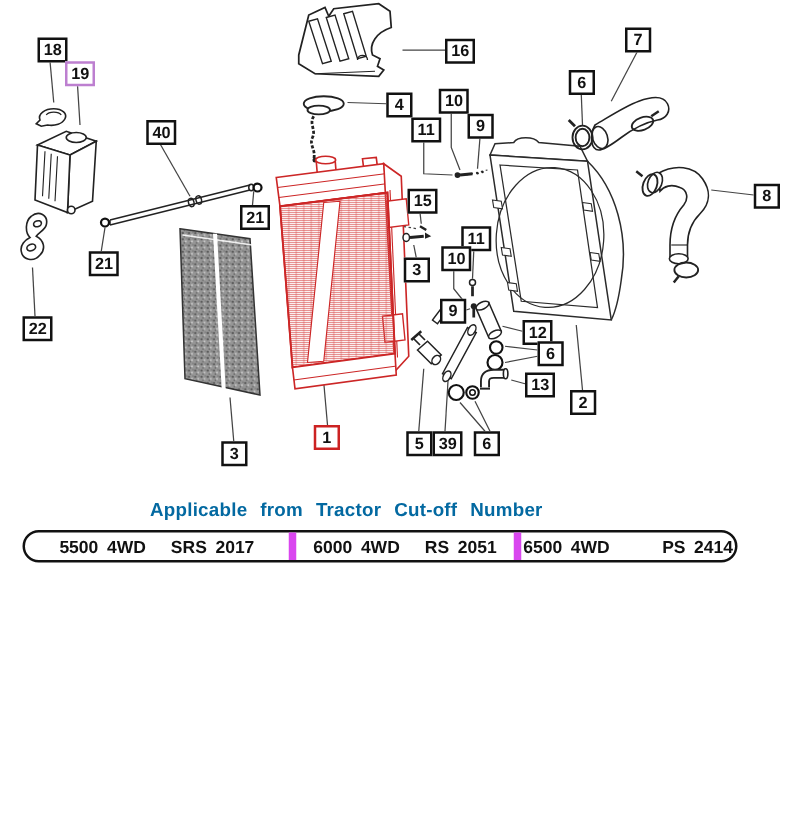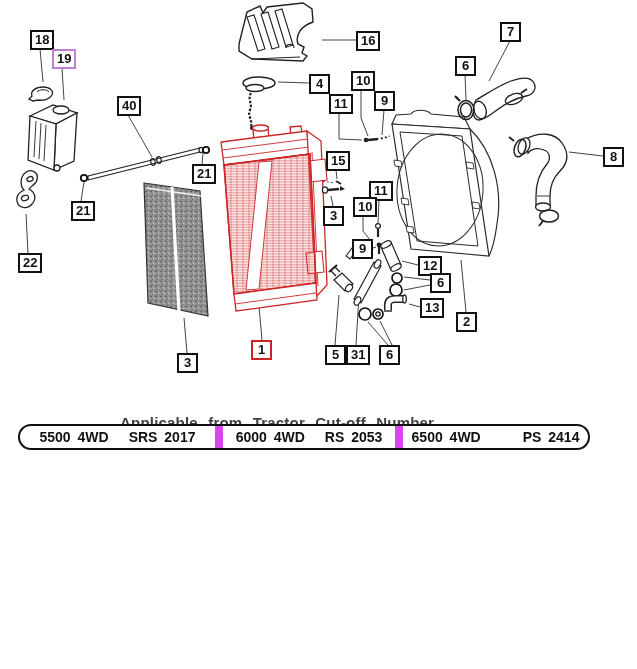--- a/index.html
+++ b/index.html
@@ -5,28 +5,28 @@
   html,body{margin:0;padding:0;background:#fff;}
   #stage{position:relative;width:637px;height:669px;background:#fff;overflow:hidden;
          font-family:"Liberation Sans","DejaVu Sans",sans-serif;}
   #diagram-svg{position:absolute;left:0;top:0;}
   .callout{position:absolute;box-sizing:border-box;min-width:21px;height:20px;padding:0 3px;
            border:2px solid #111;background:#fff;color:#111;
            font:bold 13px/16px "Liberation Sans","DejaVu Sans",sans-serif;text-align:center;z-index:5;}
   .callout.red{border-color:#cc2222;}
   .callout.purple{border-color:#bd7fd0;}
   #footer-title{position:absolute;left:120px;top:399px;width:310px;
-                font:bold 15px/20px "Liberation Sans","DejaVu Sans",sans-serif;color:#404040;
-                word-spacing:6px;letter-spacing:.2px;white-space:nowrap;margin-top:14px;}
+                font:bold 15px/20px "Liberation Sans","DejaVu Sans",sans-serif;color:#0369a1;
+                word-spacing:6px;letter-spacing:.2px;white-space:nowrap;}
   #cutoff-table{position:absolute;left:18px;top:424px;width:572px;height:26px;box-sizing:border-box;
                 border:2px solid #111;border-radius:13px;display:flex;background:#fff;}
   .cutoff-cell{box-sizing:border-box;display:flex;align-items:center;justify-content:center;gap:20px;
                font:bold 14px "Liberation Sans","DejaVu Sans",sans-serif;color:#111;word-spacing:3px;white-space:nowrap;}
-  .cutoff-cell + .cutoff-cell{border-left:8px solid #d946ef;}
-  #cell-1{width:195px;} #cell-2{width:180px;} #cell-3{flex:1;gap:42px;}
+  .cutoff-cell + .cutoff-cell{border-left:6px solid #d946ef;}
+  #cell-1{width:211px;} #cell-2{width:180px;} #cell-3{flex:1;gap:42px;}
 </style>
 </head>
 <body>
 
 <div id="stage">
 
   <svg id="diagram-svg" width="637" height="669" viewBox="0 0 637 669">
     <defs>
       <pattern id="rcore" width="6" height="3.2" patternUnits="userSpaceOnUse">
         <path d="M0,0.5 H6 M0,2.1 H6" stroke="#d85050" stroke-width="0.55" fill="none"></path>
@@ -251,33 +251,33 @@
   <div class="callout" style="left:352px;top:239px">9</div>
   <div class="callout" style="left:418px;top:256px">12</div>
   <div class="callout" style="left:430px;top:273px">6</div>
   <div class="callout" style="left:420px;top:298px">13</div>
   <div class="callout" style="left:456px;top:312px">2</div>
   <div class="callout" style="left:500px;top:22px">7</div>
   <div class="callout" style="left:455px;top:56px">6</div>
   <div class="callout" style="left:603px;top:147px">8</div>
   <div class="callout red" style="left:251px;top:340px">1</div>
   <div class="callout" style="left:325px;top:345px">5</div>
-  <div class="callout" style="left:346px;top:345px">31</div>
+  <div class="callout" style="left:346px;top:345px">39</div>
   <div class="callout" style="left:379px;top:345px">6</div>
 
   <div id="footer-title">Applicable from Tractor Cut-off Number</div>
 
   <div id="cutoff-table">
     <div class="cutoff-cell" id="cell-1">
       <span>5500 4WD</span>
       <span>SRS 2017</span>
     </div>
     <div class="cutoff-cell" id="cell-2">
       <span>6000 4WD</span>
-      <span>RS 2053</span>
+      <span>RS 2051</span>
     </div>
     <div class="cutoff-cell" id="cell-3">
       <span>6500 4WD</span>
       <span>PS 2414</span>
     </div>
   </div>
 
 </div>
 
 </body></html>

